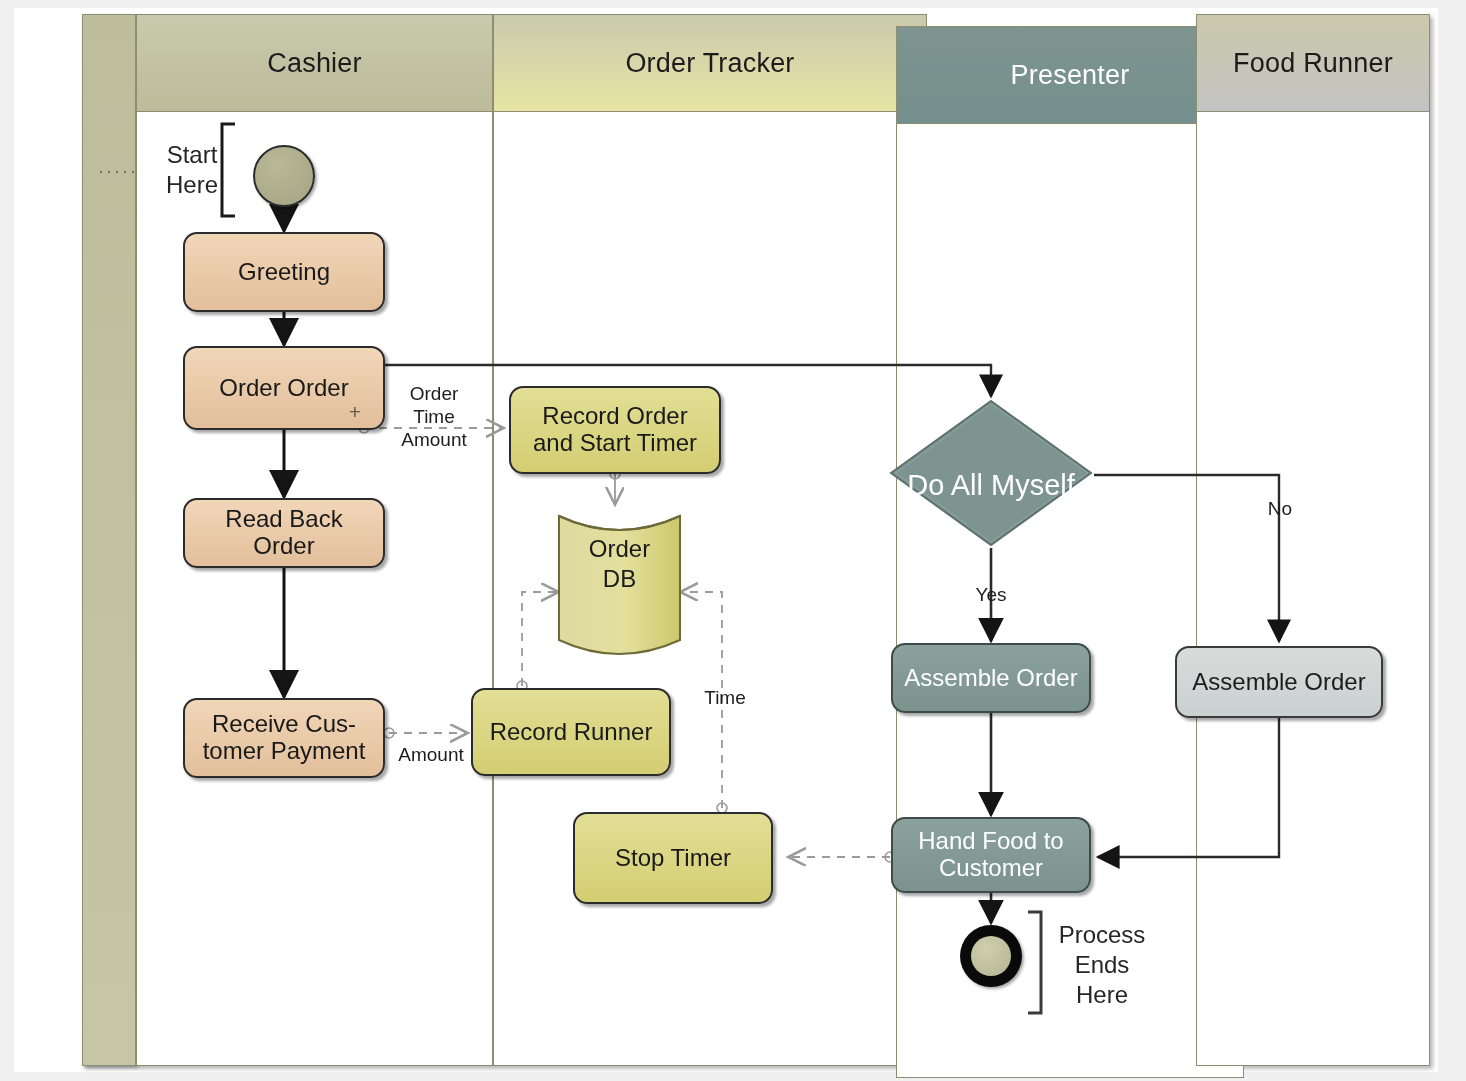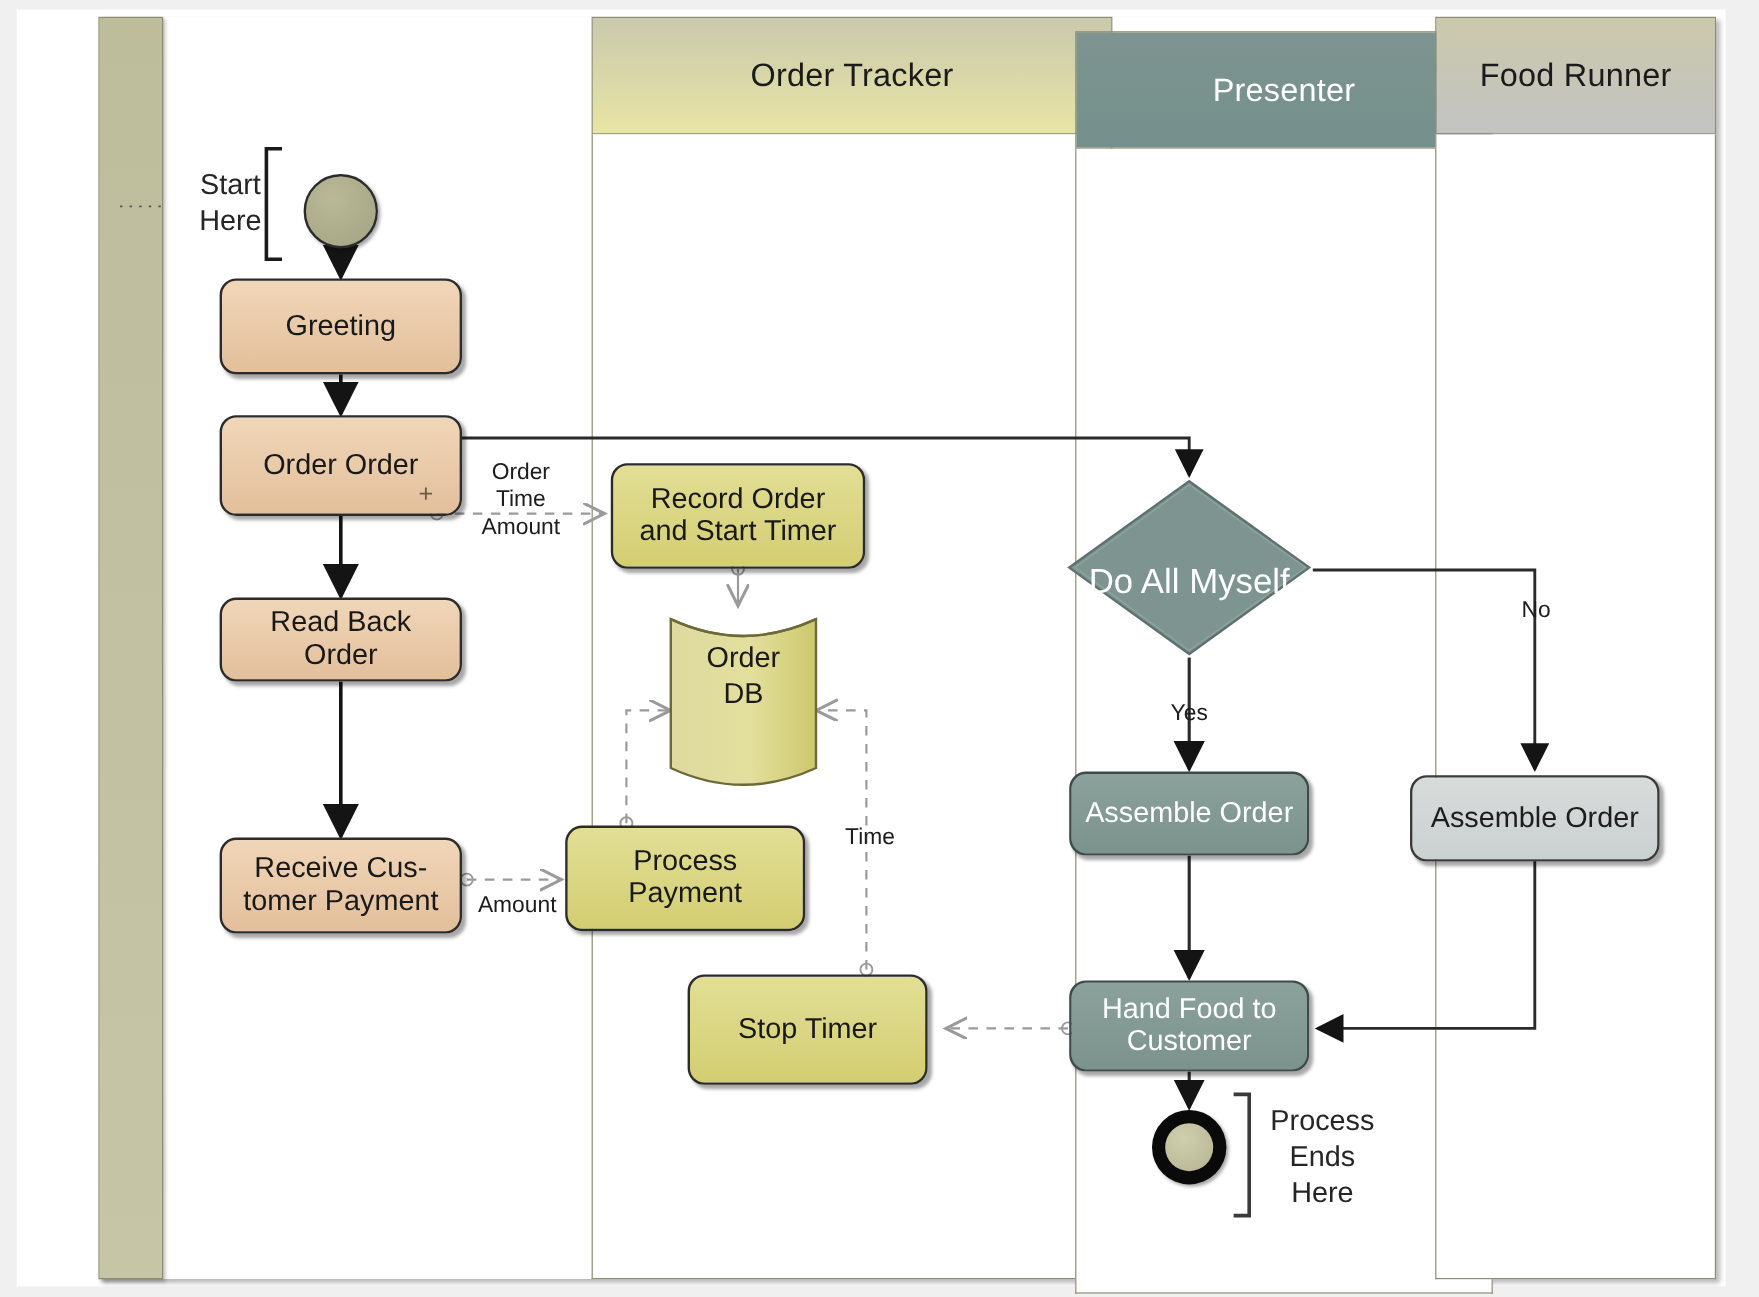--- a/index.html
+++ b/index.html
@@ -92,20 +92,26 @@
 
   <div class="paper"></div>
   <div class="pool-shadow"></div>
 
   <div class="pool">
 
     <div class="pool-strip"></div>
 
     <div class="lanes">
 
+      <div class="lane lane-cashier" style="left:0px;width:357px;">
+        <div class="hdr">
+          <span>Cashier</span>
+        </div>
+        <div class="body"></div>
+      </div>
 
       <div class="lane lane-tracker" style="left:357px;width:434px;">
         <div class="hdr">
           <span>Order Tracker</span>
         </div>
         <div class="body"></div>
       </div>
 
       <div class="lane lane-presenter" style="left:760px;width:348px;margin-top:12px;">
         <div class="hdr">
@@ -214,21 +220,21 @@
         </linearGradient>
       </defs>
       <path d="M2,8 L2,132 Q62,160 123,132 L123,8 Q62,36 2,8 Z" fill="url(#cylg)" stroke="#6d6a3a" stroke-width="2"></path>
       <path d="M2,8 Q62,36 123,8" fill="none" stroke="#6d6a3a" stroke-width="2"></path>
     </svg>
     <div class="lbl" style="white-space:pre;">Order
 DB</div>
   </div>
 
   <div class="node act act-yel" style="left:471px;top:688px;width:200px;height:88px;">
-    <span>Process Payment</span>
+    <span>Record Runner</span>
   </div>
 
   <div class="node act act-yel" style="left:573px;top:812px;width:200px;height:92px;">
     <span>Stop Timer</span>
   </div>
 
   <div class="diamond" style="left:888px;top:398px;width:206px;height:150px;">
     <svg width="206" height="150" viewBox="0 0 206 150">
       <polygon points="103,3 203,75 103,147 3,75" fill="#7e9491" stroke="#5e716e" stroke-width="2"></polygon>
       <polygon points="103,6 200,75 103,144 8,75" fill="none" stroke="#8fa5a1" stroke-width="1"></polygon>

